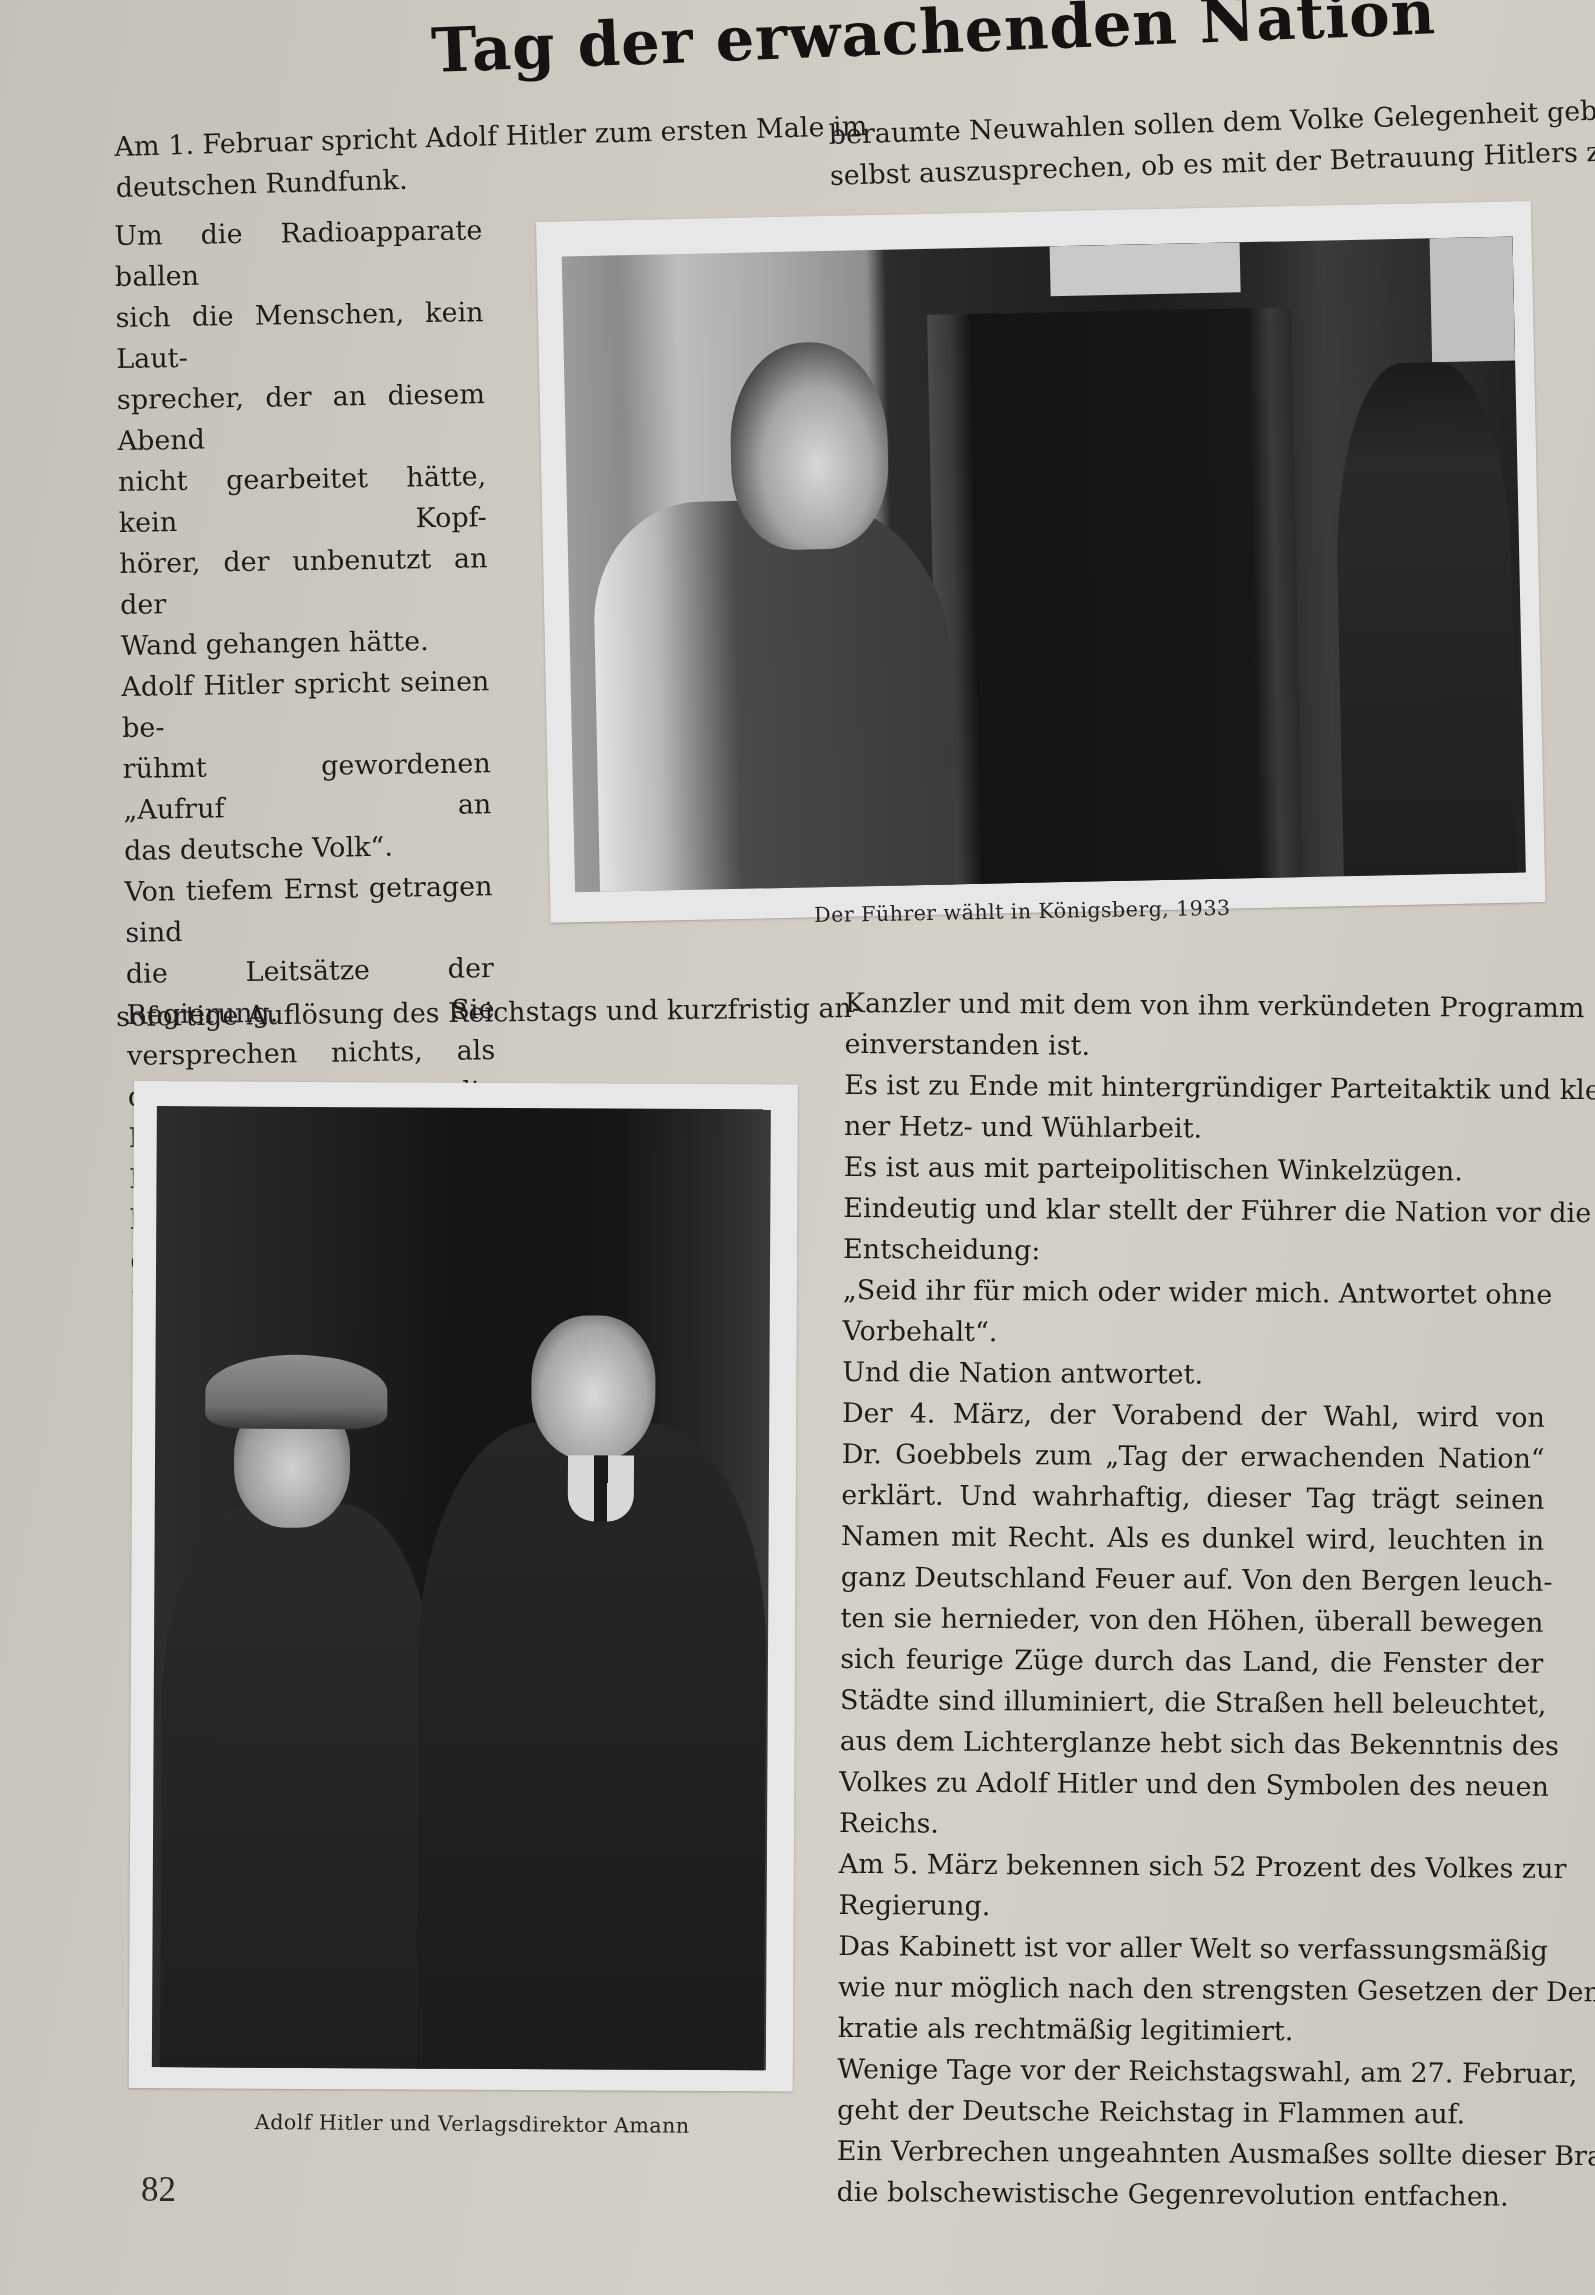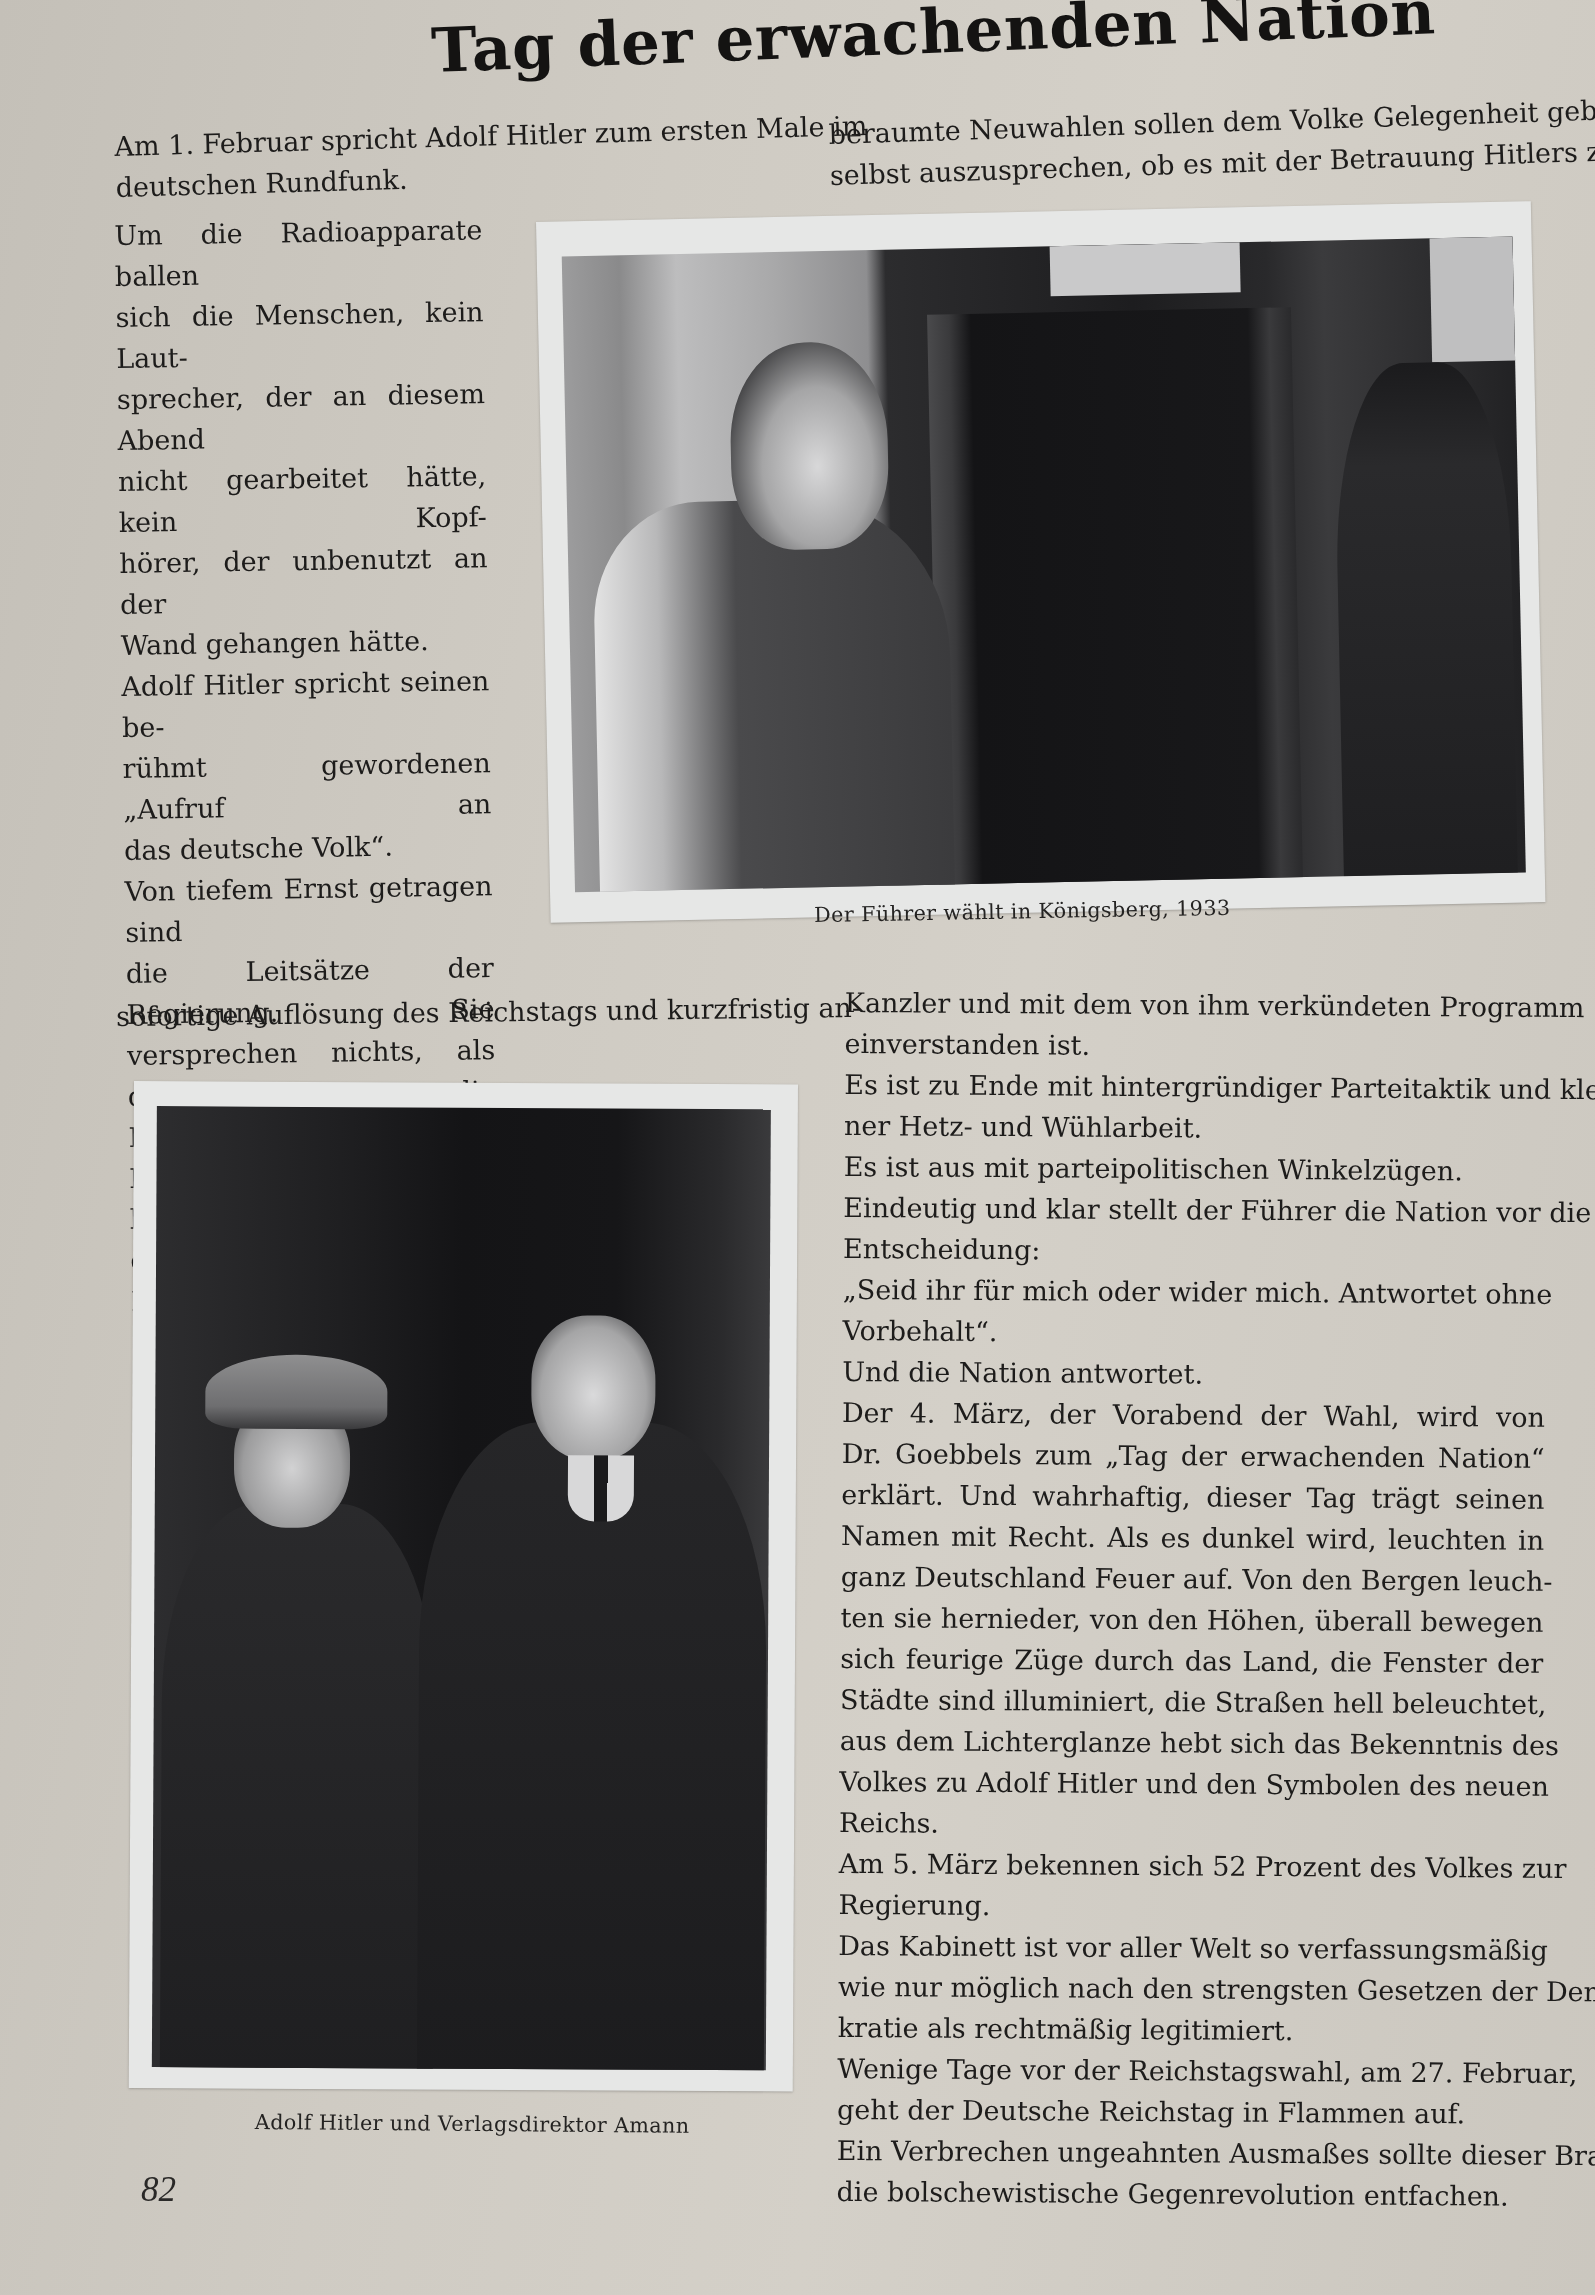--- a/index.html
+++ b/index.html
@@ -210,21 +210,20 @@
       transform: rotate(0.5deg);
       transform-origin: left top;
     }
     .page-number {
       position: absolute;
       left: 141px;
       top: 2170px;
       font-family: "Liberation Serif", serif;
       font-size: 35px;
       color: #2a2928;
-      font-style: italic;
     }
   </style>
 </head>
 <body>
 
 <div class="page">
 
   <div class="title">Tag der erwachenden Nation</div>
 
   <div class="txt block-top-left">

